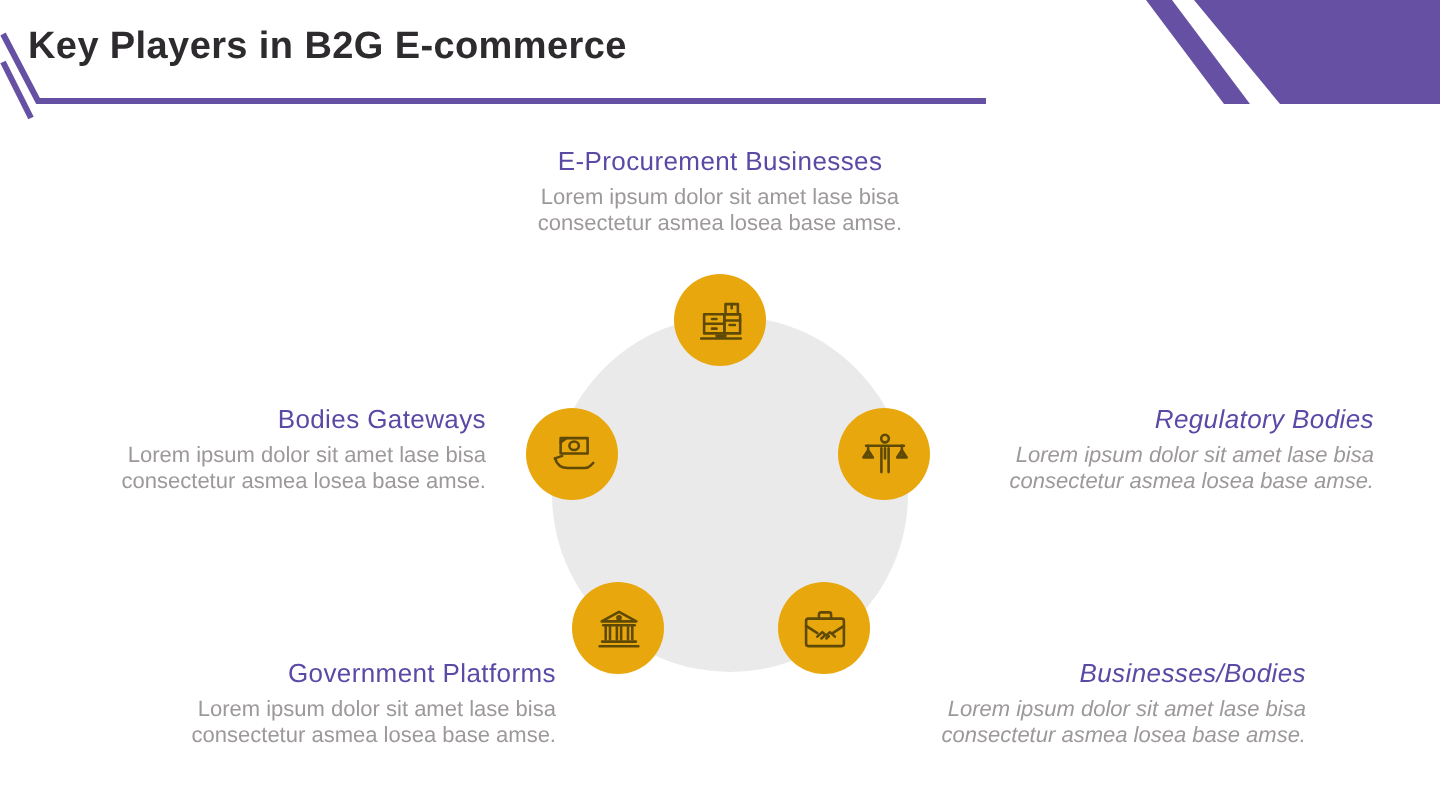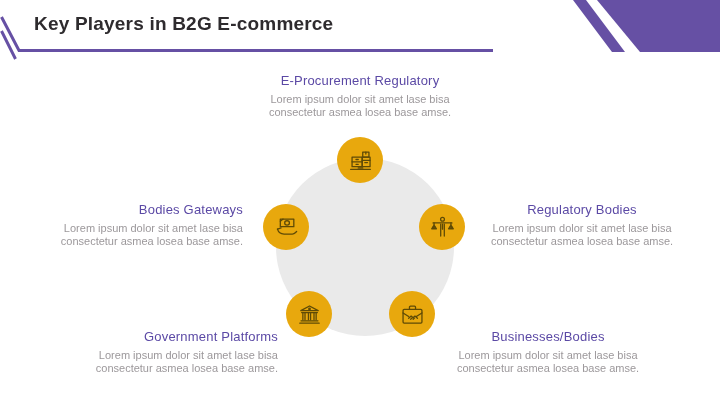--- a/index.html
+++ b/index.html
@@ -4,21 +4,21 @@
 <style>
   html,body { margin:0; padding:0; background:#fff; }
   .slide {
     position:relative; width:720px; height:405px; overflow:hidden;
     background:#ffffff; font-family:"Liberation Sans", sans-serif;
   }
   .header-deco { position:absolute; top:0; left:0; pointer-events:none; }
   .stroke-purple { stroke:var(--purple,#6650A4); fill:none; }
   .fill-purple   { fill:var(--purple,#6650A4); }
   .slide-title {
-    position:absolute; left:34px; top:13px;
+    position:absolute; left:14px; top:13px;
     font-size:19px; font-weight:bold; letter-spacing:0.2px;
     color:var(--title_text,#2E2B2E); white-space:nowrap;
   }
   .big-circle {
     position:absolute; left:276px; top:158px; width:178px; height:178px;
     border-radius:50%; background:var(--circle_gray,#EAEAEA);
   }
   .node {
     position:absolute; width:46px; height:46px; border-radius:50%;
     background:var(--yellow,#E8A80D);
@@ -28,21 +28,21 @@
   .ic { stroke:var(--icon_stroke,#5E4A06); stroke-width:1.15; fill:none;
         stroke-linecap:round; stroke-linejoin:round; }
   .node-top    { left:337px; top:137px; }
   .node-left   { left:263px; top:204px; }
   .node-right  { left:419px; top:204px; }
   .node-bleft  { left:286px; top:291px; }
   .node-bright { left:389px; top:291px; }
   .text-block { position:absolute; width:210px; }
   .tb-center { text-align:center; }
   .tb-right  { text-align:right; }
-  .tb-left   { text-align:center; }
+  .tb-left   { text-align:right;font-style:italic; }
   .tb-top    { left:247px; top:73px;  width:226px; }
   .tb-west   { left:33px;  top:202px; }
   .tb-east   { left:477px; top:202px; }
   .tb-swest  { left:68px;  top:329px; }
   .tb-seast  { left:443px; top:329px; }
   .player-name {
     font-size:13px; letter-spacing:0.2px; margin:0 0 5px 0;
     color:var(--heading,#5B49A5);
   }
   .player-desc {
@@ -114,21 +114,21 @@
     <svg width="27" height="27" viewBox="0 0 24 24">
       <path class="ic" d="M9.3,7.4 v-1.9 a0.9,0.9 0 0 1 0.9,-0.9 h3.6 a0.9,0.9 0 0 1 0.9,0.9 v1.9"></path>
       <rect class="ic" x="3.6" y="7.4" width="16.8" height="12.2" rx="1"></rect>
       <path class="ic" d="M3.6,10.6 L8.6,13.8 M20.4,10.6 L15.4,13.8"></path>
       <path class="ic" d="M8.6,15.4 l2.2,-2 1.7,1.5 1.7,-1.5 2.2,2"></path>
       <path class="ic" d="M10.4,16.2 l1.1,-1 M12.6,16.2 l1.1,-1"></path>
     </svg>
   </div>
 
   <div class="text-block tb-top tb-center">
-    <div class="player-name">E-Procurement Regulatory</div>
+    <div class="player-name">E-Procurement Businesses</div>
     <div class="player-desc">Lorem ipsum dolor sit amet lase bisa</div>
     <div class="player-desc">consectetur asmea losea base amse.</div>
   </div>
 
   <div class="text-block tb-west tb-right">
     <div class="player-name">Bodies Gateways</div>
     <div class="player-desc">Lorem ipsum dolor sit amet lase bisa</div>
     <div class="player-desc">consectetur asmea losea base amse.</div>
   </div>
 

